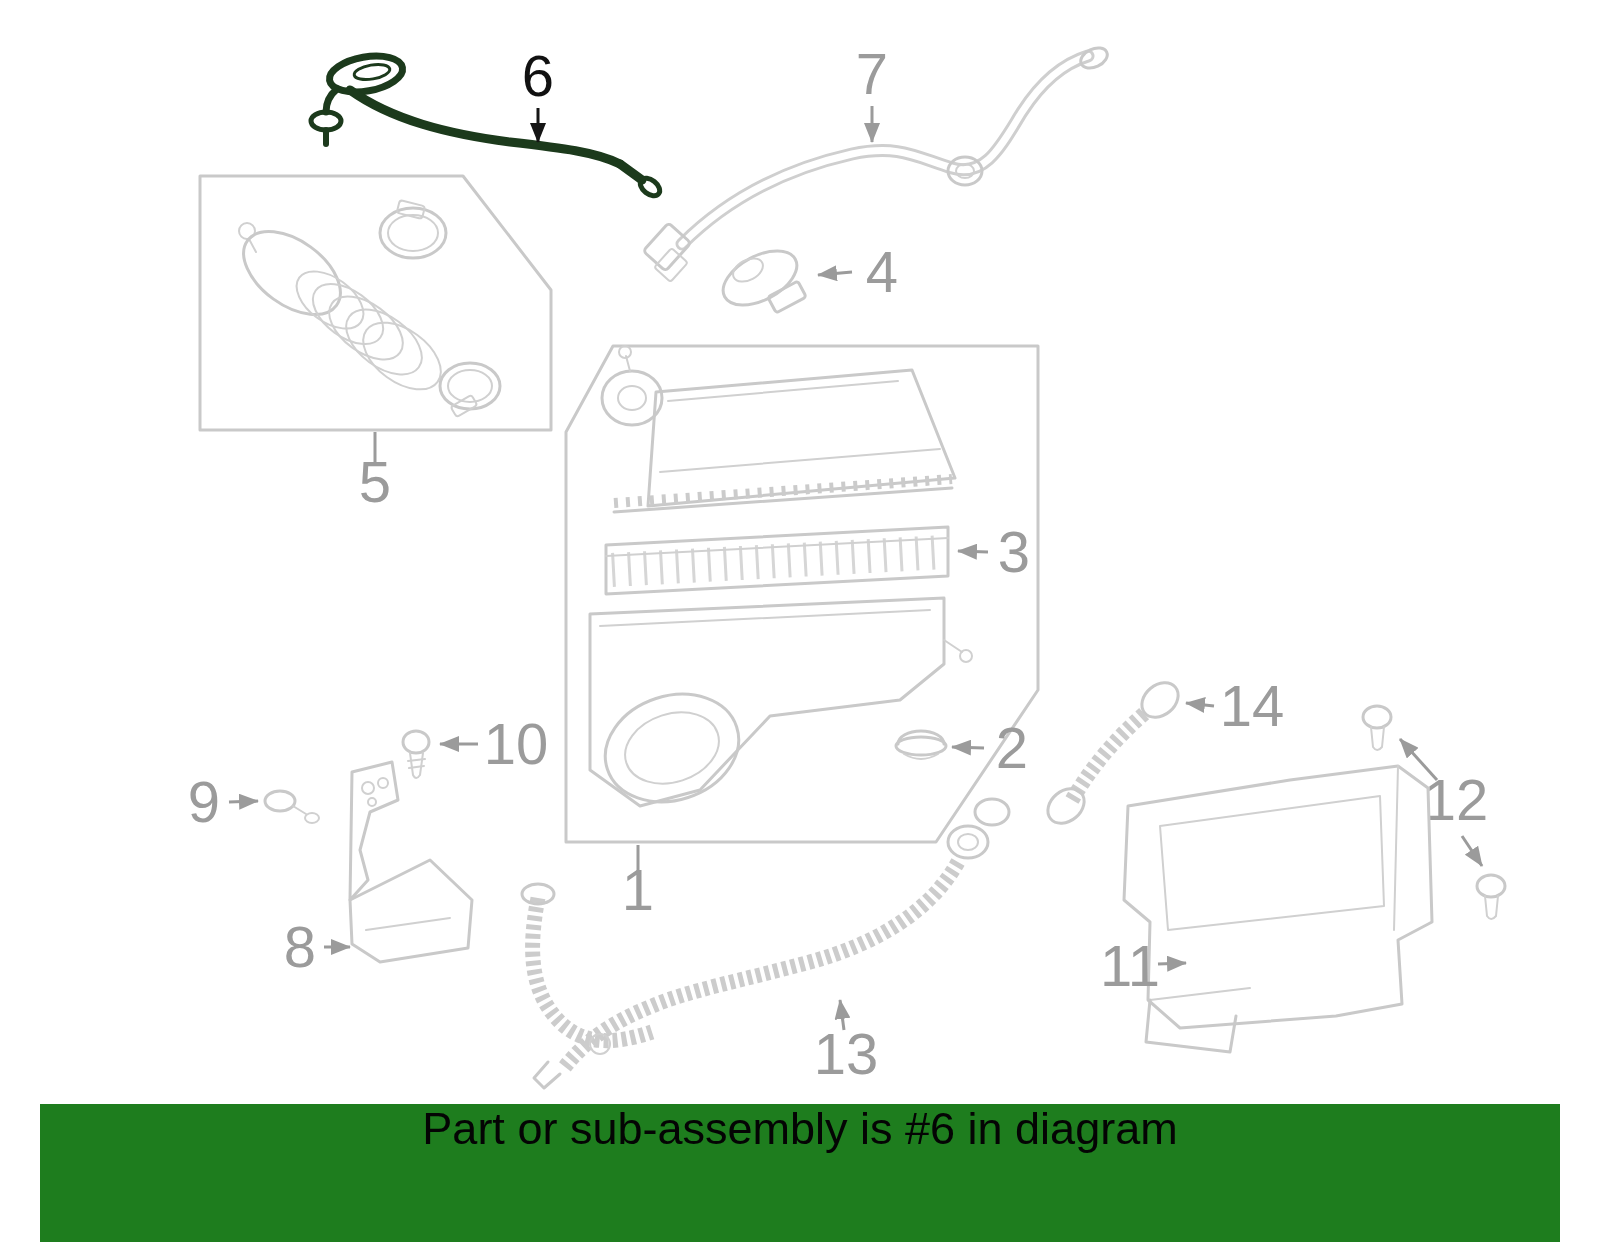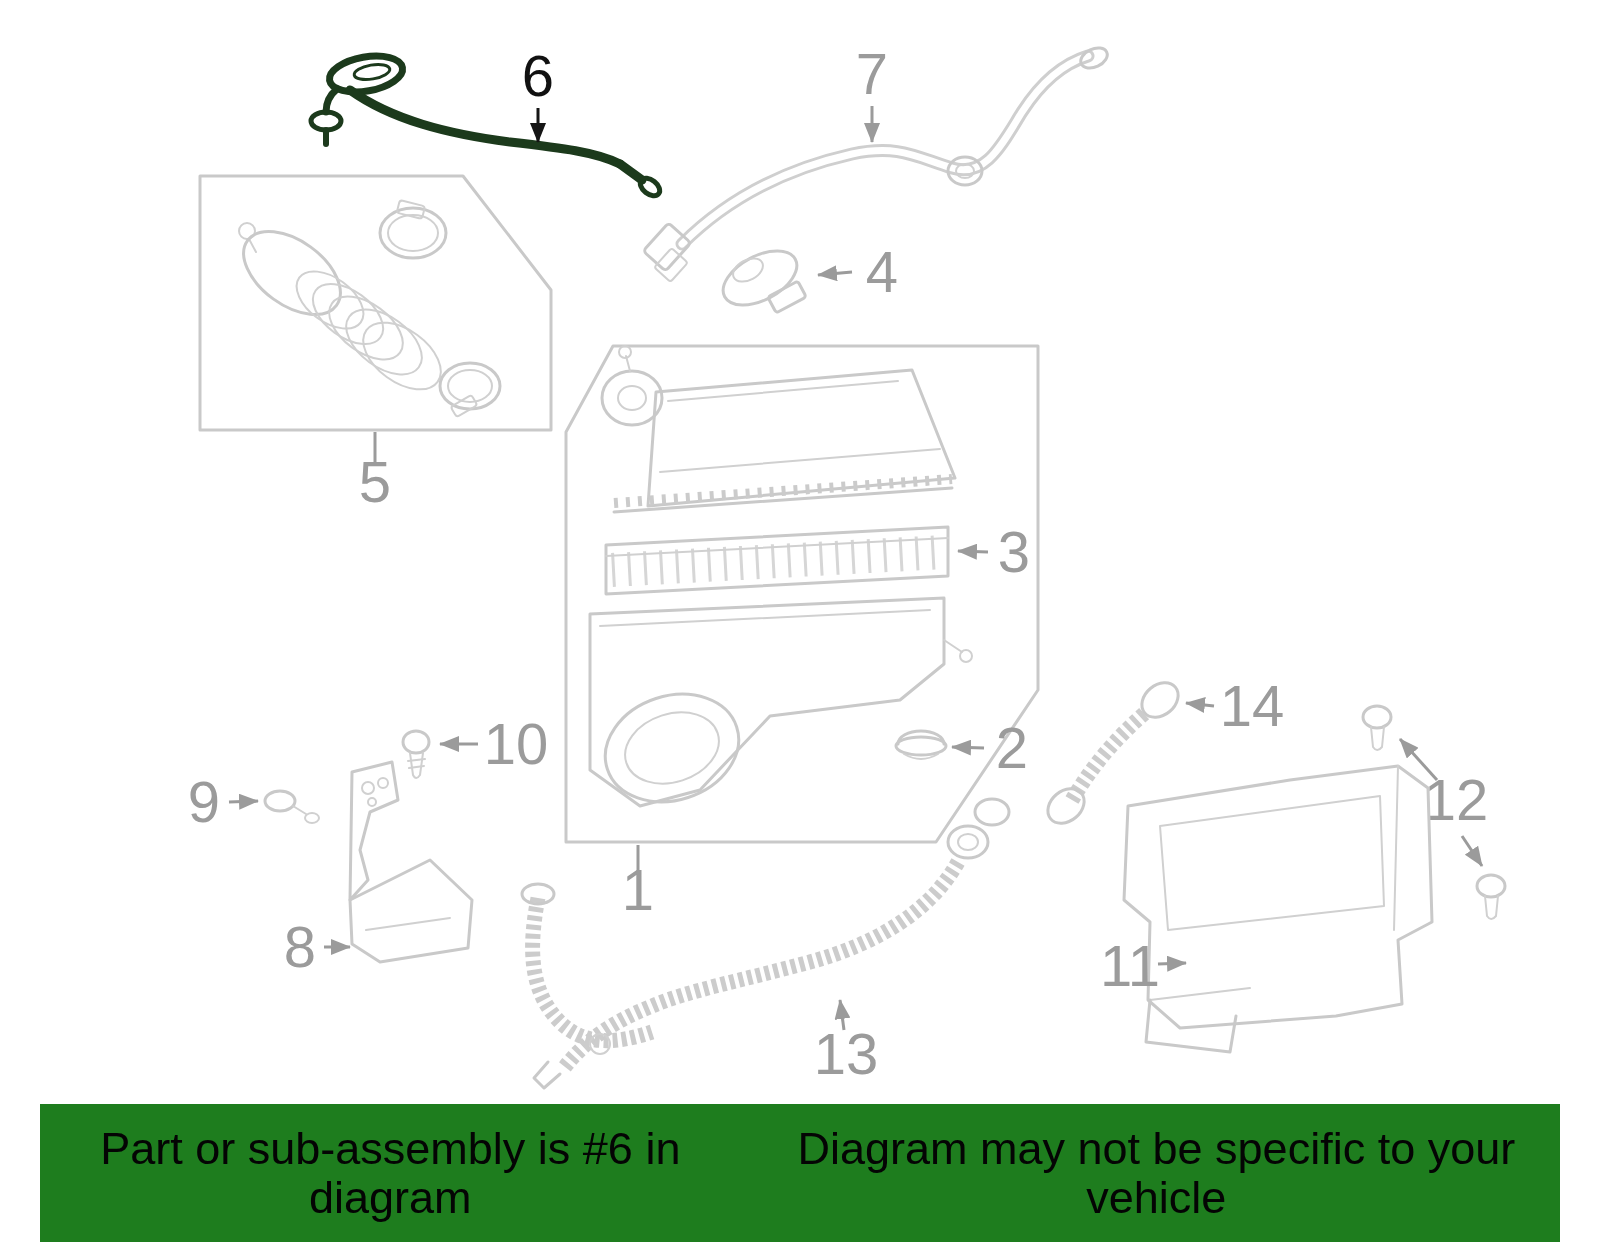--- a/index.html
+++ b/index.html
@@ -17,21 +17,21 @@
   .num { fill:#9b9b9b; font-family:"Liberation Sans", sans-serif; font-size:58px; text-anchor:middle; }
   .numk { fill:#111111; }
   .lead { stroke:#9b9b9b; stroke-width:3; fill:none; }
   .leadk { stroke:#151515; stroke-width:3; fill:none; }
   .hl { fill:none; stroke:#1c3a1c; stroke-linecap:round; stroke-linejoin:round; }
 
   
   .banner {
     position:absolute; left:40px; top:1104px; width:1520px; height:138px;
     background:#1e7d1e; color:#040404;
-    display:flex; flex-direction:row; align-items:center; justify-content:space-between;
+    display:flex; flex-direction:column; align-items:center; justify-content:space-between;
     gap:12px; text-align:center;
   }
   .banner-line { font-size:45px; line-height:1.1; }
 </style>
 </head>
 <body>
 
 <div class="page">
 
   <svg class="diagram-svg" width="1600" height="1105" viewBox="0 0 1600 1105">
@@ -229,16 +229,15 @@
       <path class="s1" d="M548,1062 l-14,16 10,10 16,-14"></path>
     </g>
     <g>
       <line class="lead" x1="844" y1="1030" x2="840" y2="1000" marker-end="url(#ah-g)"></line>
       <text class="num" x="846" y="1074">13</text>
     </g>
   </svg>
 
   <div class="banner">
     <div class="banner-line">Part or sub-assembly is #6 in diagram</div>
-    <div class="banner-line">Diagram may not be specific to your vehicle</div>
   </div>
 
 </div>
 
 </body></html>

